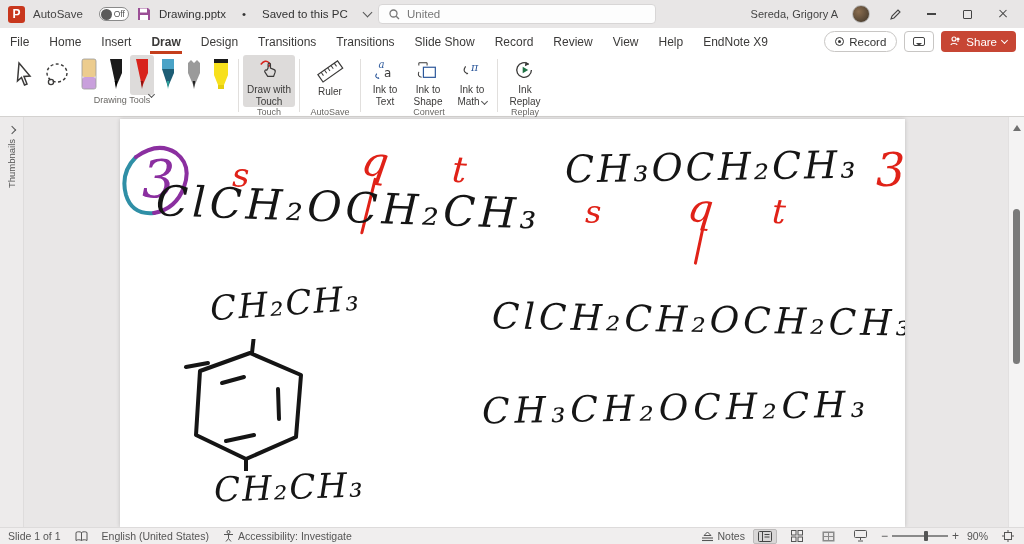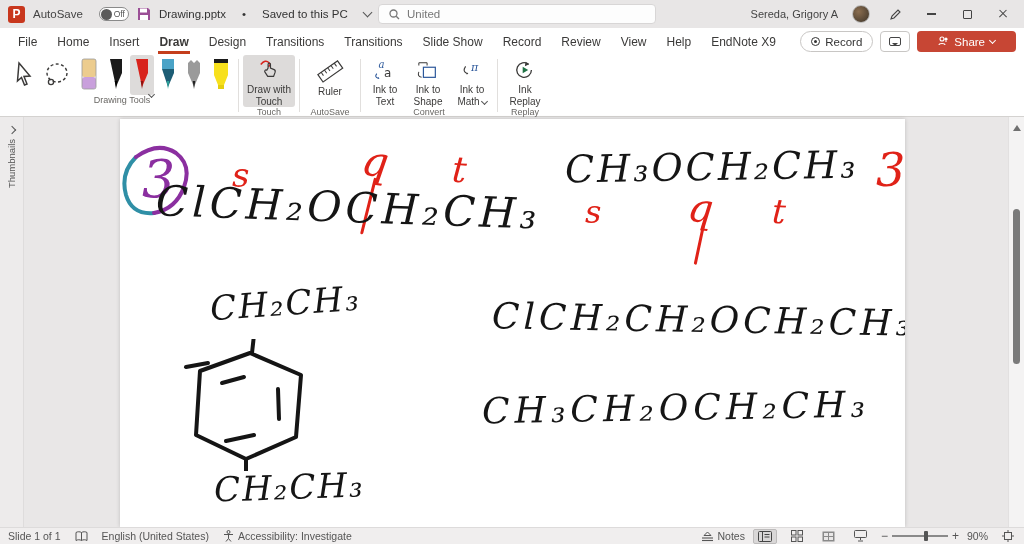--- a/index.html
+++ b/index.html
@@ -31,35 +31,35 @@
   .wbtn { width:22px; height:20px; display:flex; align-items:center; justify-content:center; color:#444; }
   .minbar { width:9px; height:1.4px; background:#444; }
   .maxbox { width:9px; height:9px; border:1.2px solid #444; border-radius:1px; }
   .xbar { position:relative; width:10px; height:10px; }
   .xbar i { position:absolute; left:0; top:4.4px; width:10px; height:1.3px; background:#444; display:block; }
   .xbar i:first-child { transform:rotate(45deg); } .xbar i:last-child { transform:rotate(-45deg); }
 
   
   .tabsrow { position:absolute; left:0; top:28px; width:1024px; height:27px; background:#fff;
     display:flex; align-items:center; }
-  .tabs { display:flex; align-items:center; padding-left:8px; }
+  .tabs { display:flex; align-items:center; }
   .tab { padding:5px 10px; font-size:12px; color:#3b3a39; position:relative; cursor:default; white-space:nowrap; }
   .tab.active { font-weight:bold; }
   .tab.active::after { content:""; position:absolute; left:9px; right:9px; bottom:0; height:2.5px; background:#C43E1C; }
   .tabsrow-right { position:absolute; right:8px; top:3px; display:flex; align-items:center; gap:7px; }
   .recbtn { display:flex; align-items:center; gap:5px; border:1px solid #c8c6c4; border-radius:11px;
     background:#fff; height:21px; padding:0 10px; font-size:11.5px; color:#333; }
   .recdot { width:9px; height:9px; border:1.5px solid #333; border-radius:50%; display:flex; align-items:center; justify-content:center; }
   .recdot i { width:3.5px; height:3.5px; background:#333; border-radius:50%; display:block; }
   .cmtbtn { width:30px; height:21px; border:1px solid #c8c6c4; border-radius:4px; background:#fff;
     display:flex; align-items:center; justify-content:center; }
   .bubble { width:12px; height:9px; border:1.2px solid #444; border-radius:2px; position:relative; }
   .bubble::after { content:""; position:absolute; left:2px; bottom:-4px; border:3px solid transparent; border-top-color:#444; }
   .sharebtn { display:flex; align-items:center; gap:5px; background:#C74634; color:#fff; border-radius:4px;
-    height:21px; padding:0 21px; font-size:11.5px; }
+    height:21px; padding:0 9px; font-size:11.5px; }
   .sharebtn .chev { border-color:#fff; width:5px; height:5px; }
 
   
   .ribbon { position:absolute; left:0; top:55px; width:1024px; height:62px; background:#fff;
     border-bottom:1px solid #d4d2d0; display:flex; }
   .rgroup { display:flex; flex-direction:column; height:100%; padding:0 4px; }
   .rtools { flex:1; display:flex; align-items:center; gap:2px; }
   .rlabel { text-align:center; font-size:9px; color:#696764; padding-bottom:16px; white-space:nowrap; }
   .rdivider { width:1px; background:#e1dfdd; margin:4px 0; }
   .toolbtn { display:flex; align-items:center; justify-content:center; border-radius:3px; padding:2px; }

